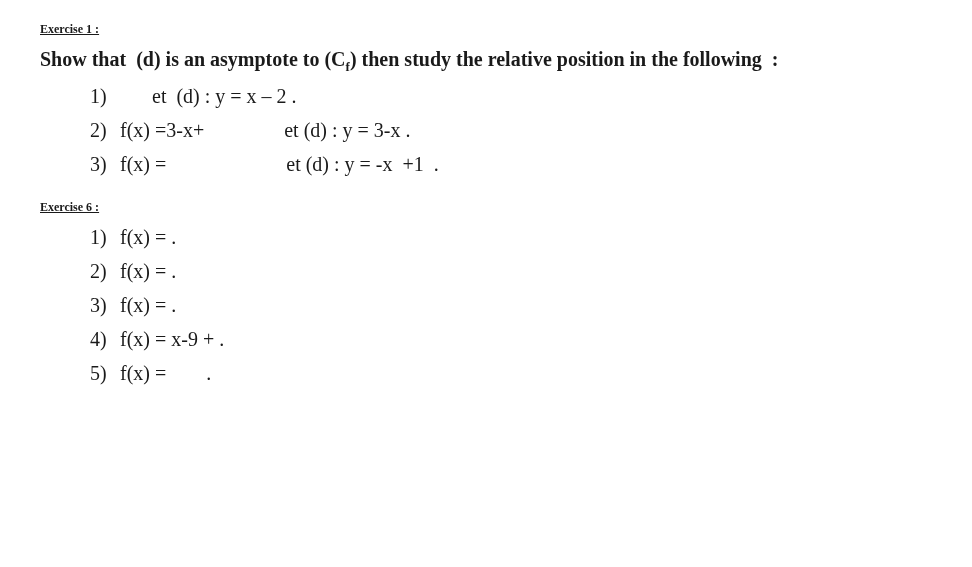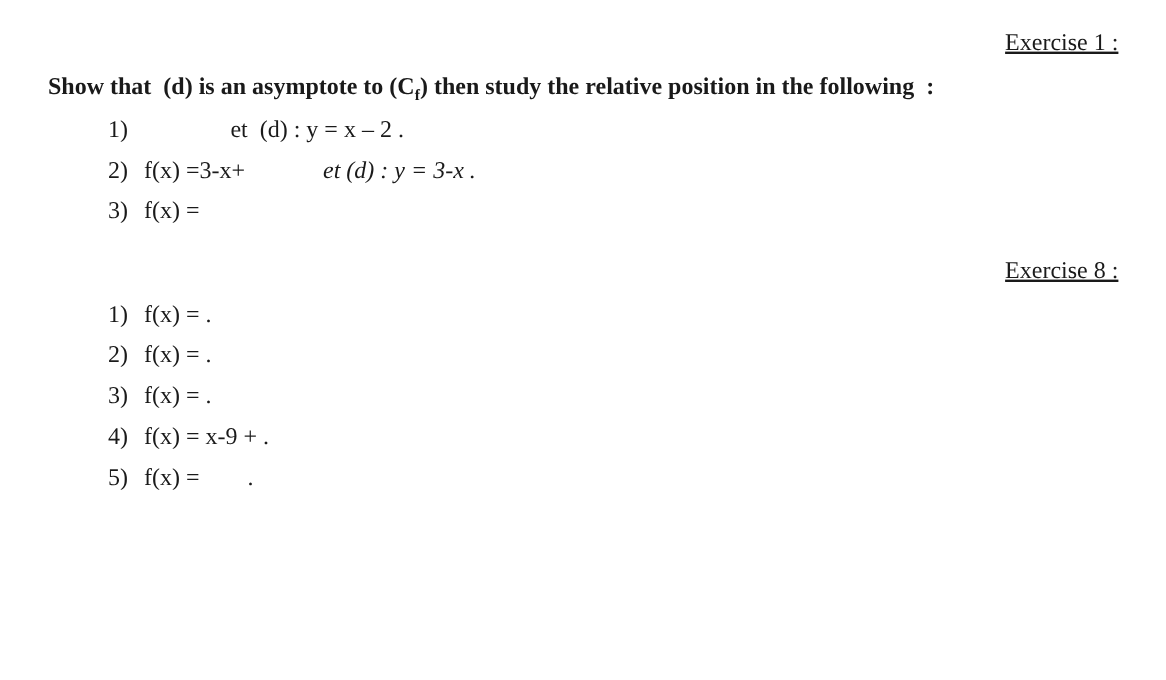--- a/index.html
+++ b/index.html
@@ -20,25 +20,24 @@
       padding: 20px 40px;
     }
 
     .page-content {
       max-width: 900px;
       width: 100%;
       line-height: 1.6;
     }
 
     .exercise-title {
-      font-weight: normal;
+      font-weight: bold;
       text-decoration: underline;
-      font-size: 20px;
+      font-size: 12px;
       margin-bottom: 4px;
-      text-align: right;
     }
 
     .exercise-block {
       margin-bottom: 18px;
     }
 
     .intro-text {
       margin-bottom: 2px;
       font-weight: bold;
     }
@@ -53,26 +52,25 @@
       display: flex;
       flex-wrap: nowrap;
       gap: 0;
     }
 
     .item-number {
       min-width: 30px;
     }
 
     .et-part {
-      margin-left: 72px;
+      margin-left: 32px;
     }
 
     .et-part-2 {
-      margin-left: 35px;
-      font-style: italic;
+      margin-left: 50px;
     }
 
     .et-part-3 {
       margin-left: 55px;
     }
 
     sub {
       font-size: 13px;
       vertical-align: sub;
     }
@@ -96,26 +94,27 @@
         <span class="et-part">et &nbsp;(d) : y = x – 2 .</span>
       </div>
       <div class="list-item">
         <span class="item-number">2)</span>
         <span>f(x) =3-x+&nbsp;&nbsp;&nbsp;&nbsp;&nbsp;&nbsp;</span>
         <span class="et-part-2">et (d) : y = 3-x .</span>
       </div>
       <div class="list-item">
         <span class="item-number">3)</span>
         <span>f(x) =&nbsp;&nbsp;&nbsp;&nbsp;&nbsp;&nbsp;&nbsp;&nbsp;&nbsp;&nbsp;&nbsp;&nbsp;&nbsp;</span>
+        <span class="et-part-3">et (d) : y = -x &nbsp;+1 &nbsp;.</span>
       </div>
     </div>
   </div>
 
   <div class="exercise-block">
-    <div class="exercise-title">Exercise 8 :</div>
+    <div class="exercise-title">Exercise 6 :</div>
 
 
     <div class="items-list">
       <div class="list-item">
         <span class="item-number">1)</span>
         <span>f(x) = .</span>
       </div>
       <div class="list-item">
         <span class="item-number">2)</span>
         <span>f(x) = .</span>

